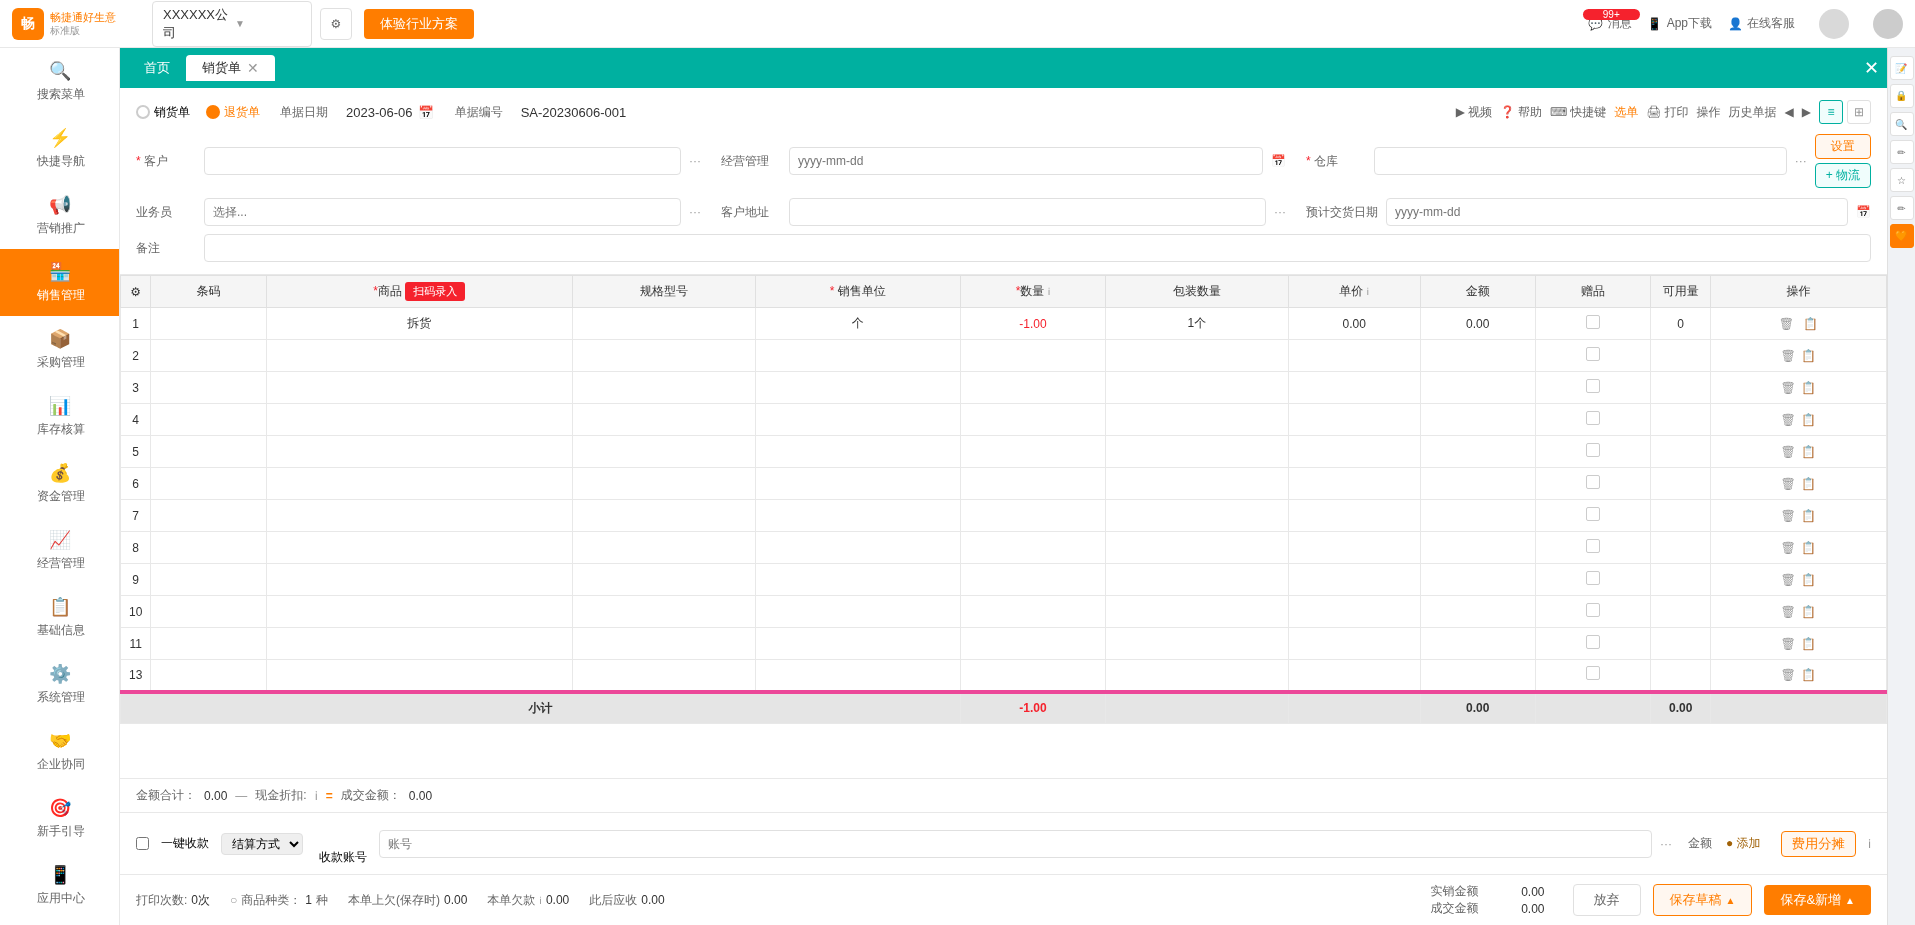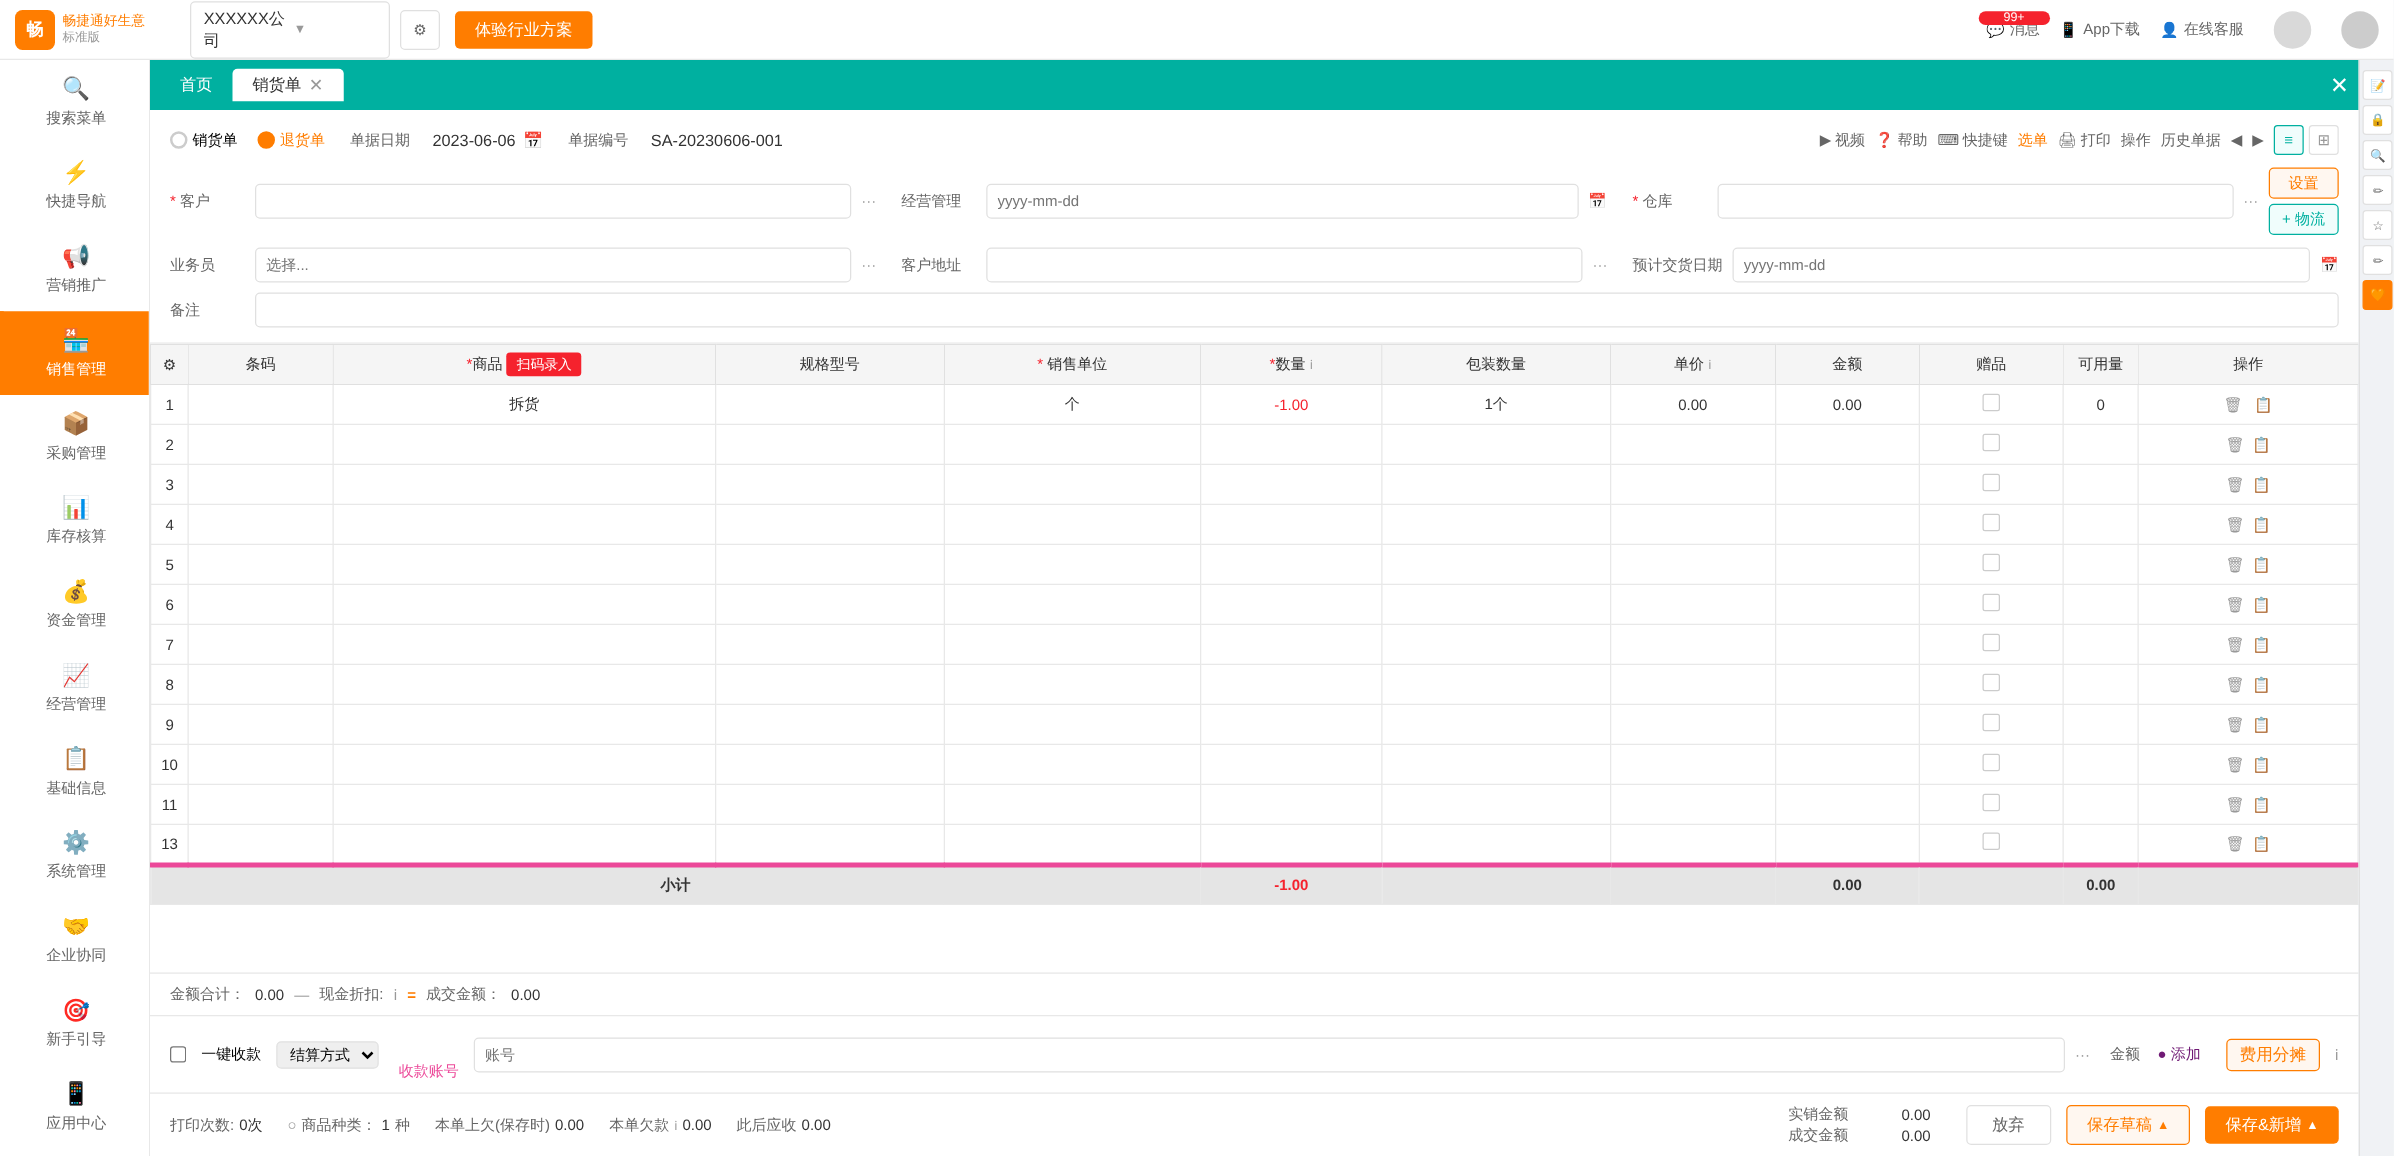--- a/index.html
+++ b/index.html
@@ -672,25 +672,25 @@
       <span class="calc-label">成交金额：</span>
       <span>0.00</span>
     </div>
 
     <div class="payment-bar">
       <input type="checkbox" style="margin-right: 4px;">
       <span>一键收款</span>
       <select style="border:1px solid #e0e0e0;border-radius:4px;padding:2px 6px;font-size:12px;margin-left:4px;">
         <option>结算方式</option>
       </select>
-      <span style="margin-left:8px;color:#ec4899;margin-top:28px;">收款账号</span>
+      <span style="margin-left:8px;color:#000000;margin-top:28px;">收款账号</span>
       <input class="form-input" style="width: 80px; margin-left: 4px;" placeholder="账号">
       <span class="form-input-dots">···</span>
       <span style="margin-left:8px;color:#666;">金额</span>
-      <span style="color:#701a75;cursor:pointer;margin-left:6px;">
+      <span style="color:#a16207;cursor:pointer;margin-left:6px;">
         ● <span>添加</span>
       </span>
       <button class="expense-btn" style="margin-left:12px;">费用分摊</button>
       <span style="color:#999;cursor:pointer;margin-left:4px;">ℹ</span>
     </div>
 
     <div class="status-bar">
       <div class="status-item">
         <span>打印次数:</span>
         <span class="status-num">0次</span>

